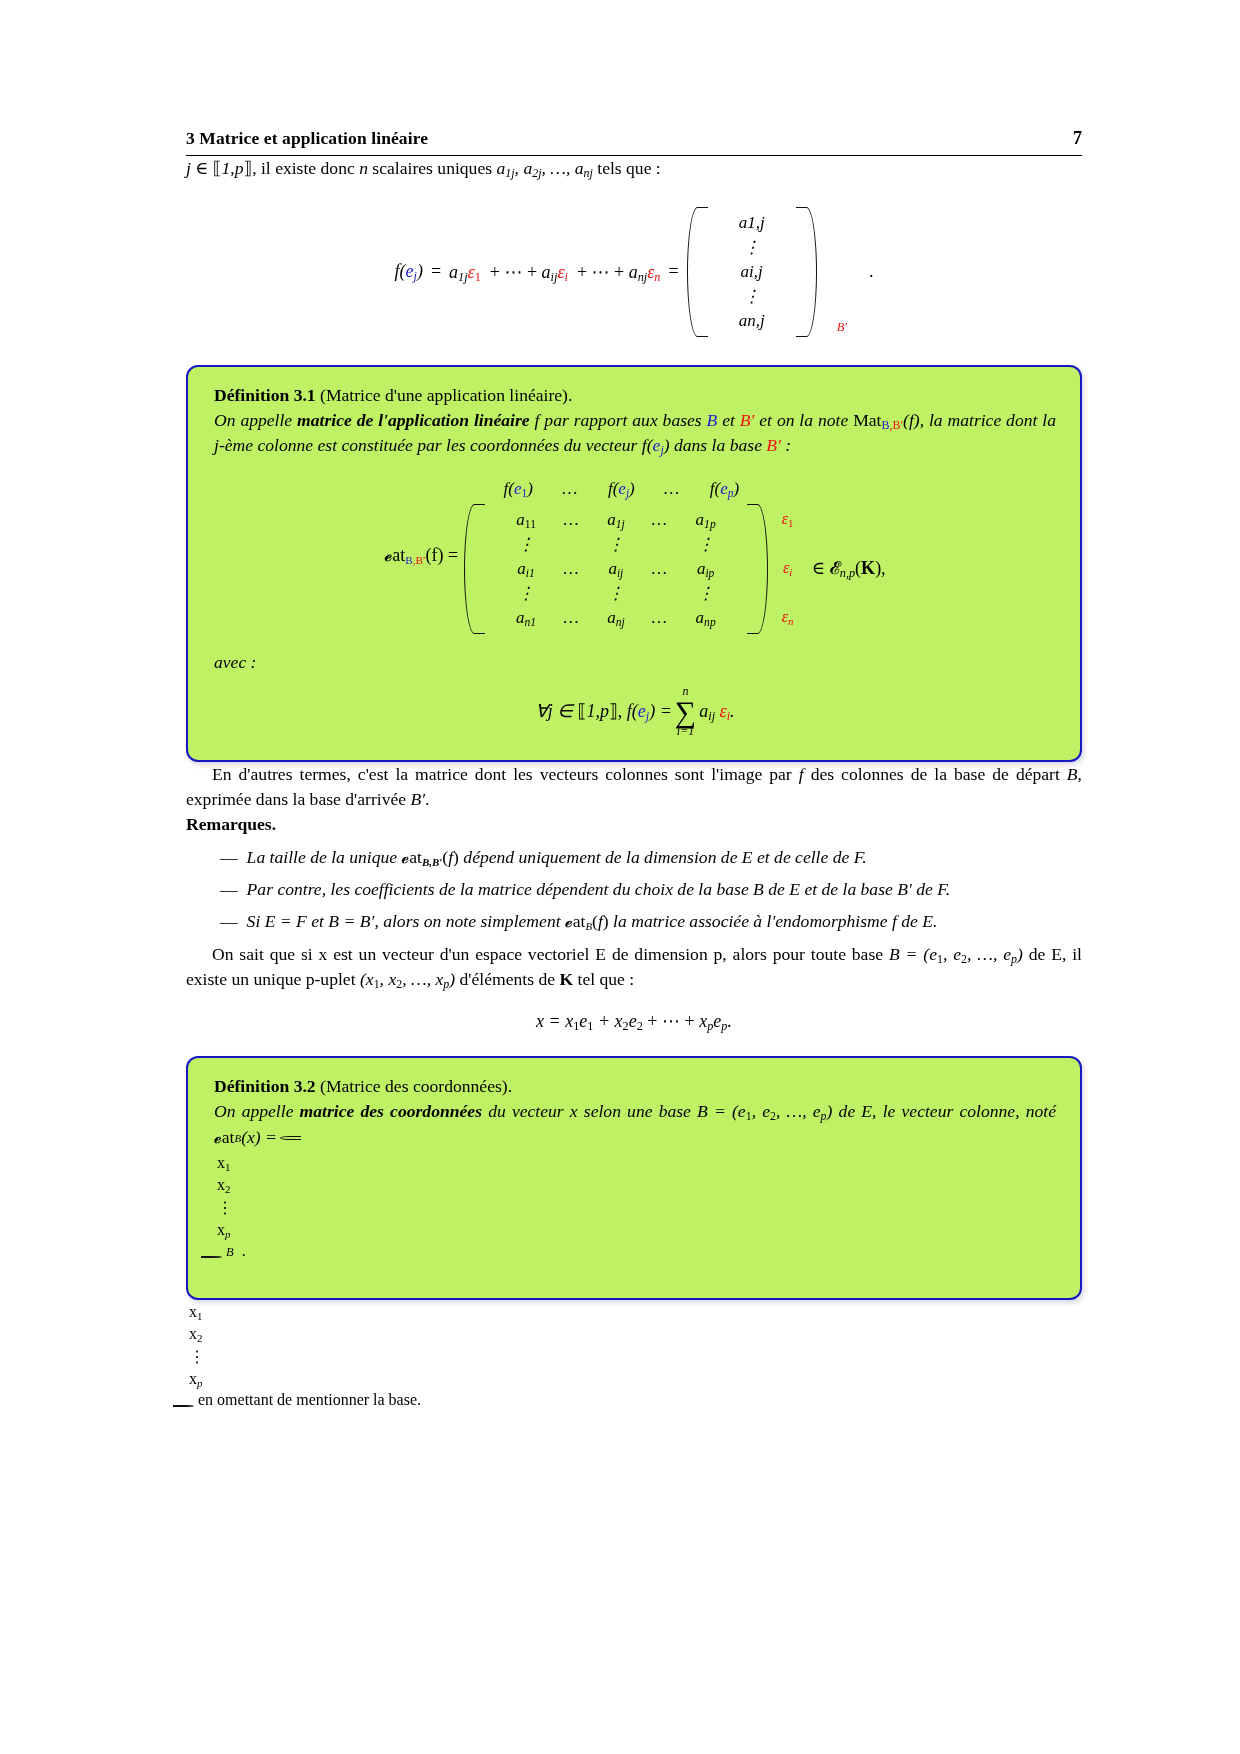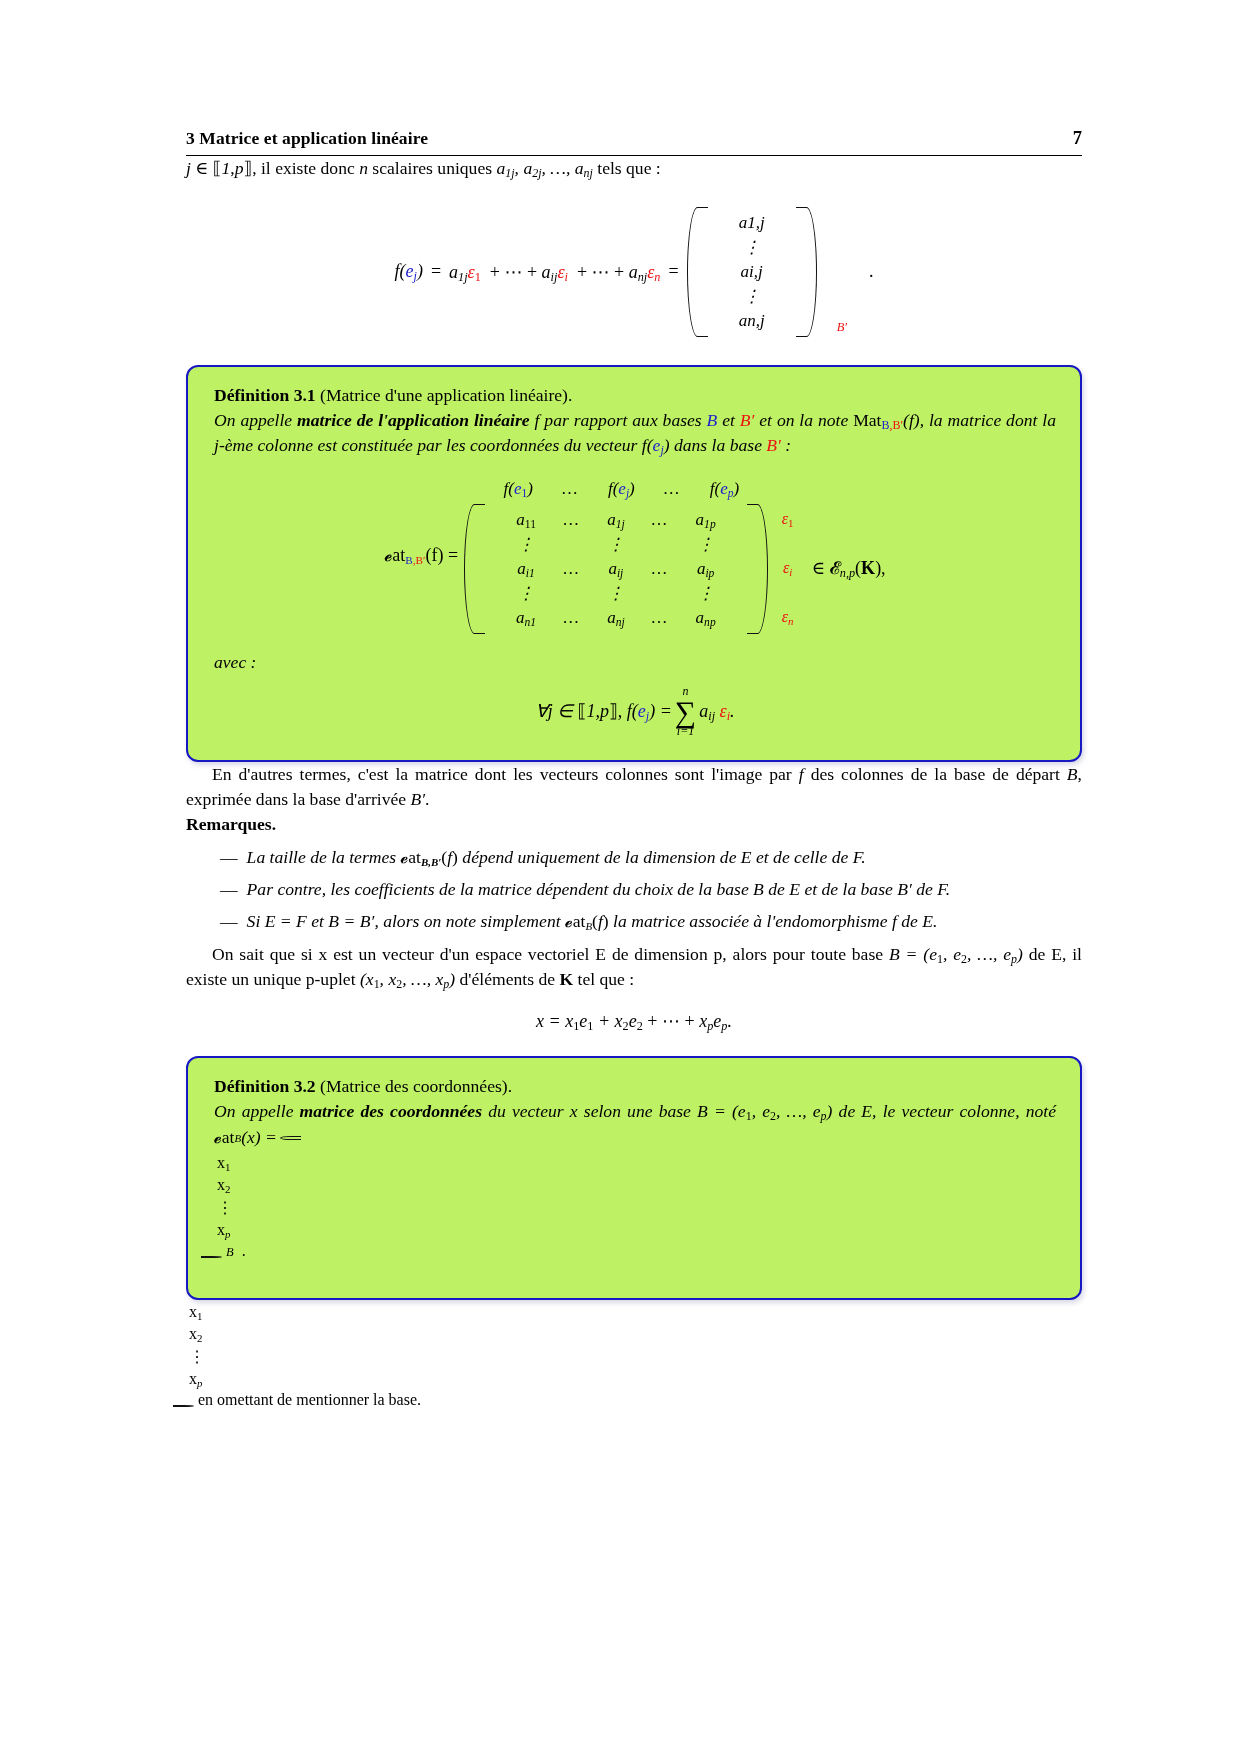--- a/index.html
+++ b/index.html
@@ -383,21 +383,21 @@
   
   <p class="body mt-head indent">
     <span>En d'autres termes, c'est la matrice dont les vecteurs colonnes sont l'image par </span><span class="mathvar">f</span><span> des colonnes de la base de départ </span><span class="bb">B</span><span>, exprimée dans la base d'arrivée </span><span class="bb">B′</span><span>.</span>
   </p>
 
   
   <p class="body mt-para" style="font-weight:bold;">Remarques.</p>
 
   <ul class="dashlist">
     <li>
-      <span class="dash">—</span><span>La taille de la termes </span><span class="upr"><span style="font-style:normal;">𝓮at</span><sub class="upr" style="font-style:italic; font-size:62%;font-weight:bold;">B,B′</sub>(<i>f</i>)</span><span> dépend uniquement de la dimension de E et de celle de F.</span>
+      <span class="dash">—</span><span>La taille de la unique </span><span class="upr"><span style="font-style:normal;">𝓮at</span><sub class="upr" style="font-style:italic; font-size:62%;font-weight:bold;">B,B′</sub>(<i>f</i>)</span><span> dépend uniquement de la dimension de E et de celle de F.</span>
     </li>
     <li>
       <span class="dash">—</span><span>Par contre, les coefficients de la matrice dépendent du choix de la base </span><span class="bb">B</span><span> de E et de la base </span><span class="bb">B′</span><span> de F.</span>
     </li>
     <li>
       <span class="dash">—</span><span>Si E = F et </span><span class="bb">B</span><span> = </span><span class="bb">B′</span><span>, alors on note simplement </span><span class="upr"><span style="font-style:normal;">𝓮at</span><sub class="upr" style="font-style:italic; font-size:62%;">B</sub>(<i>f</i>)</span><span> la matrice associée à l'endomorphisme f de E.</span>
     </li>
   </ul>
 
   

